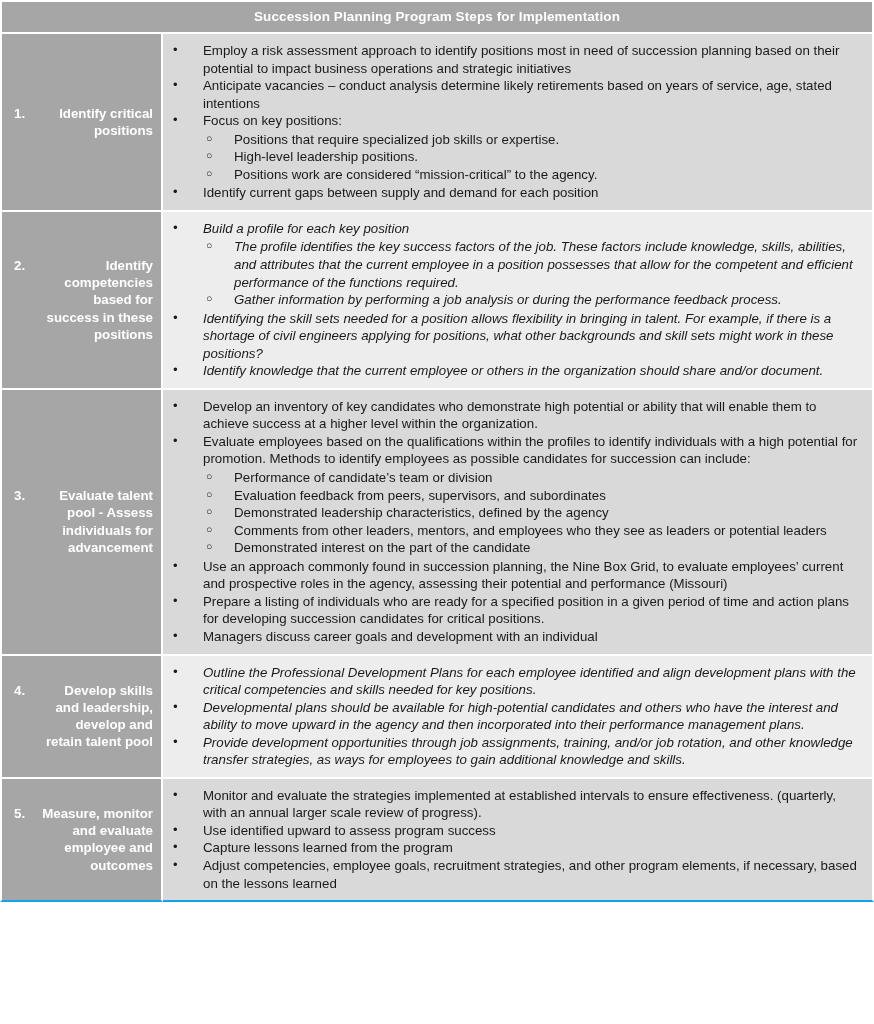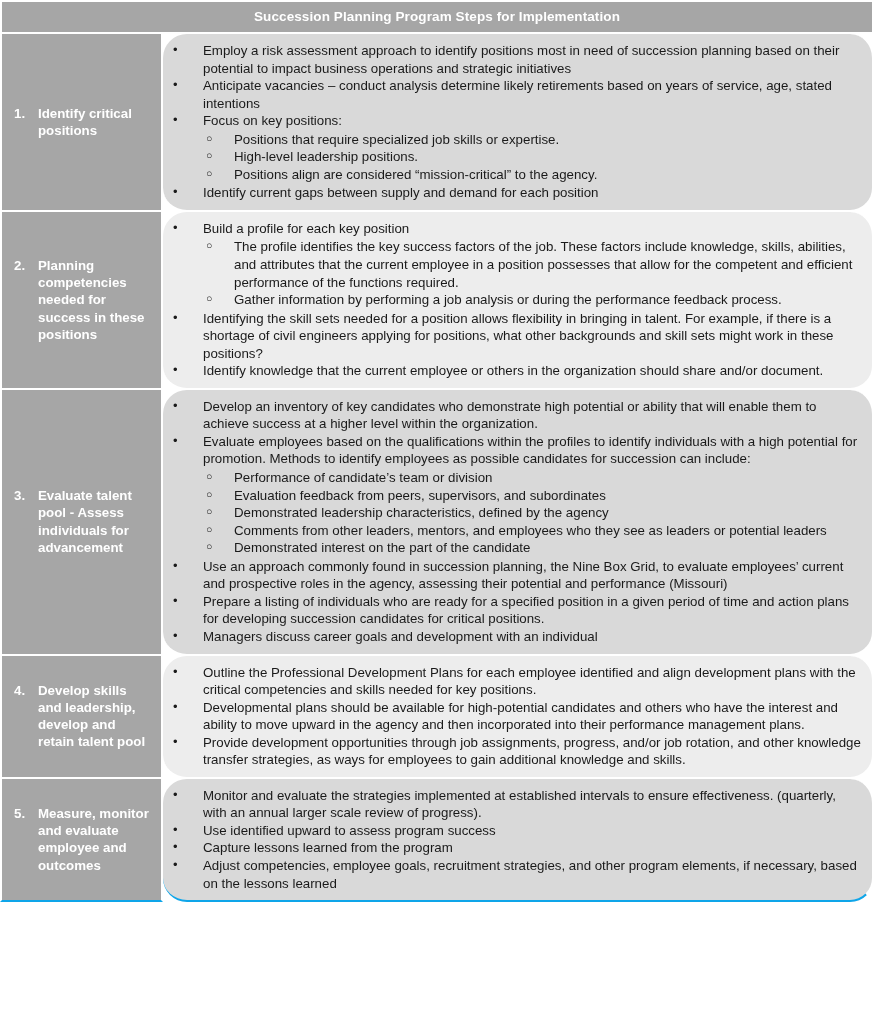--- a/index.html
+++ b/index.html
@@ -58,35 +58,35 @@
     line-height: 1.30;
   }
   .step-num {
     width: 30px;
     flex: 0 0 30px;
     text-align: left;
     padding-left: 6px;
   }
   .step-label {
     flex: 1 1 auto;
+    text-align: right;
   }
 
   
   td.content-cell {
     vertical-align: top;
     padding: 8px 10px 8px 4px;
     border-right: 2px solid #ffffff;
     border-bottom: 2px solid #ffffff;
     font-size: 13.3px;
     line-height: 1.32;
     color: #1a1a1a;
-    border-radius: 24px;
   }
   td.shade-dark  { background: #D9D9D9; }
-  td.shade-light { background: #EDEDED; }
+  td.shade-light { background: #EDEDED; font-style: italic; }
 
   ul.lvl1 {
     margin: 0;
     padding: 0 0 0 36px;
     list-style: none;
   }
   ul.lvl1 > li {
     position: relative;
     margin: 0 0 0 0;
     padding: 0 0 0 0;
@@ -150,34 +150,34 @@
                 <span class="txt">Employ a risk assessment approach to identify positions most in need of succession planning based on their potential to impact business operations and strategic initiatives</span>
               </li>
               <li>
                 <span class="txt">Anticipate vacancies – conduct analysis determine likely retirements based on years of service, age, stated intentions</span>
               </li>
               <li>
                 <span class="txt">Focus on key positions:</span>
                 <ul class="lvl2">
                   <li><span class="txt">Positions that require specialized job skills or expertise.</span></li>
                   <li><span class="txt">High-level leadership positions.</span></li>
-                  <li><span class="txt">Positions align are considered “mission-critical” to the agency.</span></li>
+                  <li><span class="txt">Positions work are considered “mission-critical” to the agency.</span></li>
                 </ul>
               </li>
               <li>
                 <span class="txt">Identify current gaps between supply and demand for each position</span>
               </li>
             </ul>
           </td>
         </tr>
         <tr>
           <td class="step-cell">
             <div class="step-inner">
               <div class="step-num">2.</div>
-              <div class="step-label">Planning competencies needed for success in these positions</div>
+              <div class="step-label">Identify competencies based for success in these positions</div>
             </div>
           </td>
           <td class="content-cell shade-light">
             <ul class="lvl1">
               <li>
                 <span class="txt">Build a profile for each key position</span>
                 <ul class="lvl2">
                   <li><span class="txt">The profile identifies the key success factors of the job. These factors include knowledge, skills, abilities, and attributes that the current employee in a position possesses that allow for the competent and efficient performance of the functions required.</span></li>
                   <li><span class="txt">Gather information by performing a job analysis or during the performance feedback process.</span></li>
                 </ul>
@@ -234,21 +234,21 @@
           </td>
           <td class="content-cell shade-light">
             <ul class="lvl1">
               <li>
                 <span class="txt">Outline the Professional Development Plans for each employee identified and align development plans with the critical competencies and skills needed for key positions.</span>
               </li>
               <li>
                 <span class="txt">Developmental plans should be available for high-potential candidates and others who have the interest and ability to move upward in the agency and then incorporated into their performance management plans.</span>
               </li>
               <li>
-                <span class="txt">Provide development opportunities through job assignments, progress, and/or job rotation, and other knowledge transfer strategies, as ways for employees to gain additional knowledge and skills.</span>
+                <span class="txt">Provide development opportunities through job assignments, training, and/or job rotation, and other knowledge transfer strategies, as ways for employees to gain additional knowledge and skills.</span>
               </li>
             </ul>
           </td>
         </tr>
         <tr class="last-row">
           <td class="step-cell">
             <div class="step-inner">
               <div class="step-num">5.</div>
               <div class="step-label">Measure, monitor and evaluate employee and outcomes</div>
             </div>

